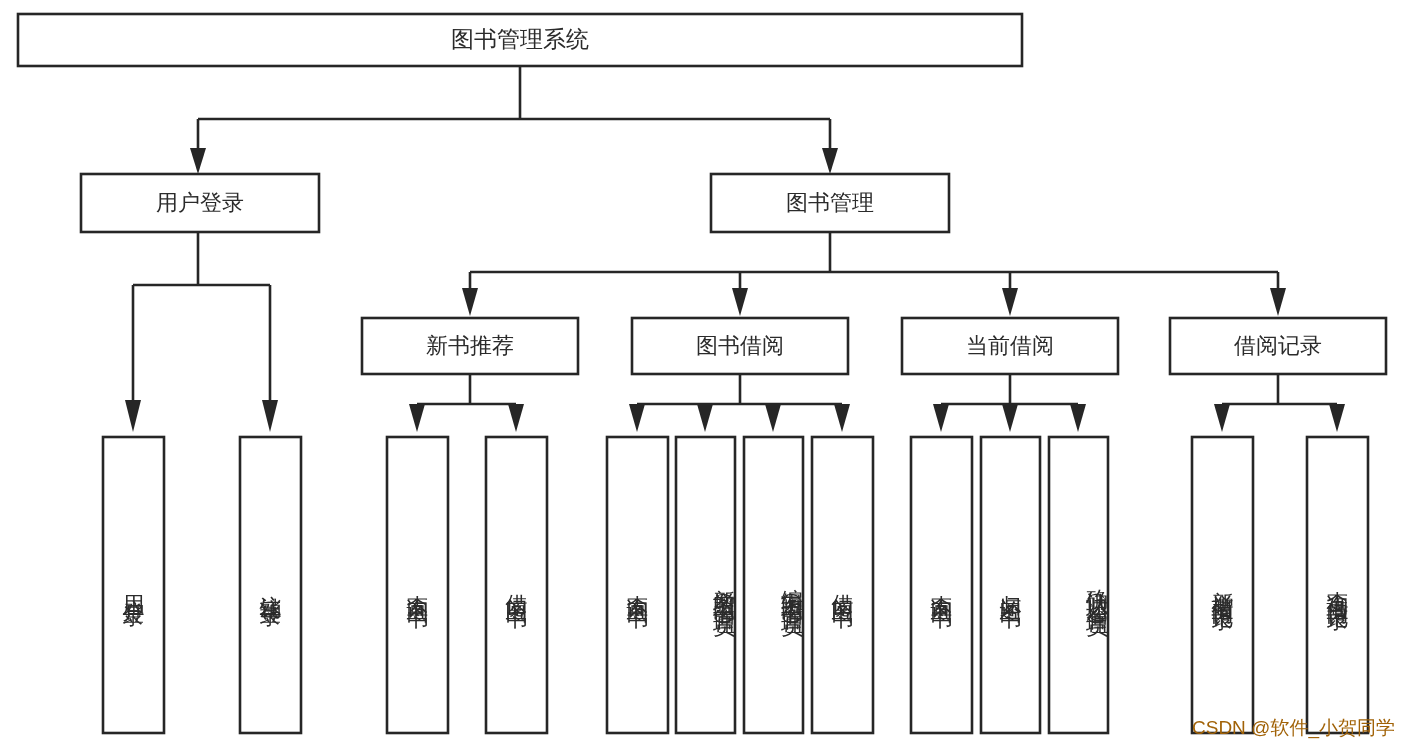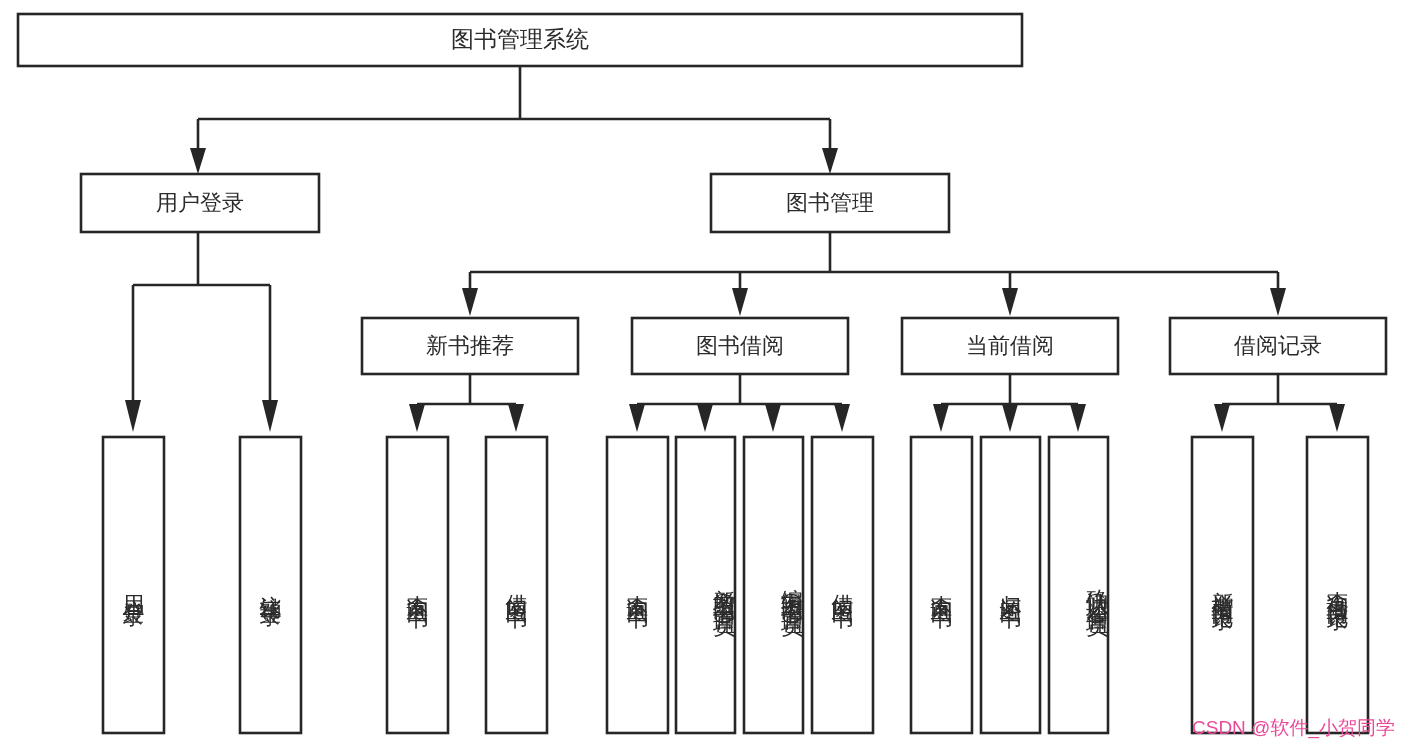--- a/index.html
+++ b/index.html
@@ -66,21 +66,21 @@
     align-items: center;
     justify-content: center;
     white-space: nowrap;
     pointer-events: none;
     user-select: none;
   }
   .watermark {
     position: absolute;
     font-family: "Liberation Sans", "DejaVu Sans", sans-serif;
     font-size: 19px;
-    color: #ec4899;
+    color: #a16207;
     white-space: nowrap;
     user-select: none;
   }
 </style>
 </head>
 <body>
 
 <div id="diagram-root">
 
   <svg class="diagram-canvas" viewBox="0 0 1405 747" xmlns="http://www.w3.org/2000/svg">

